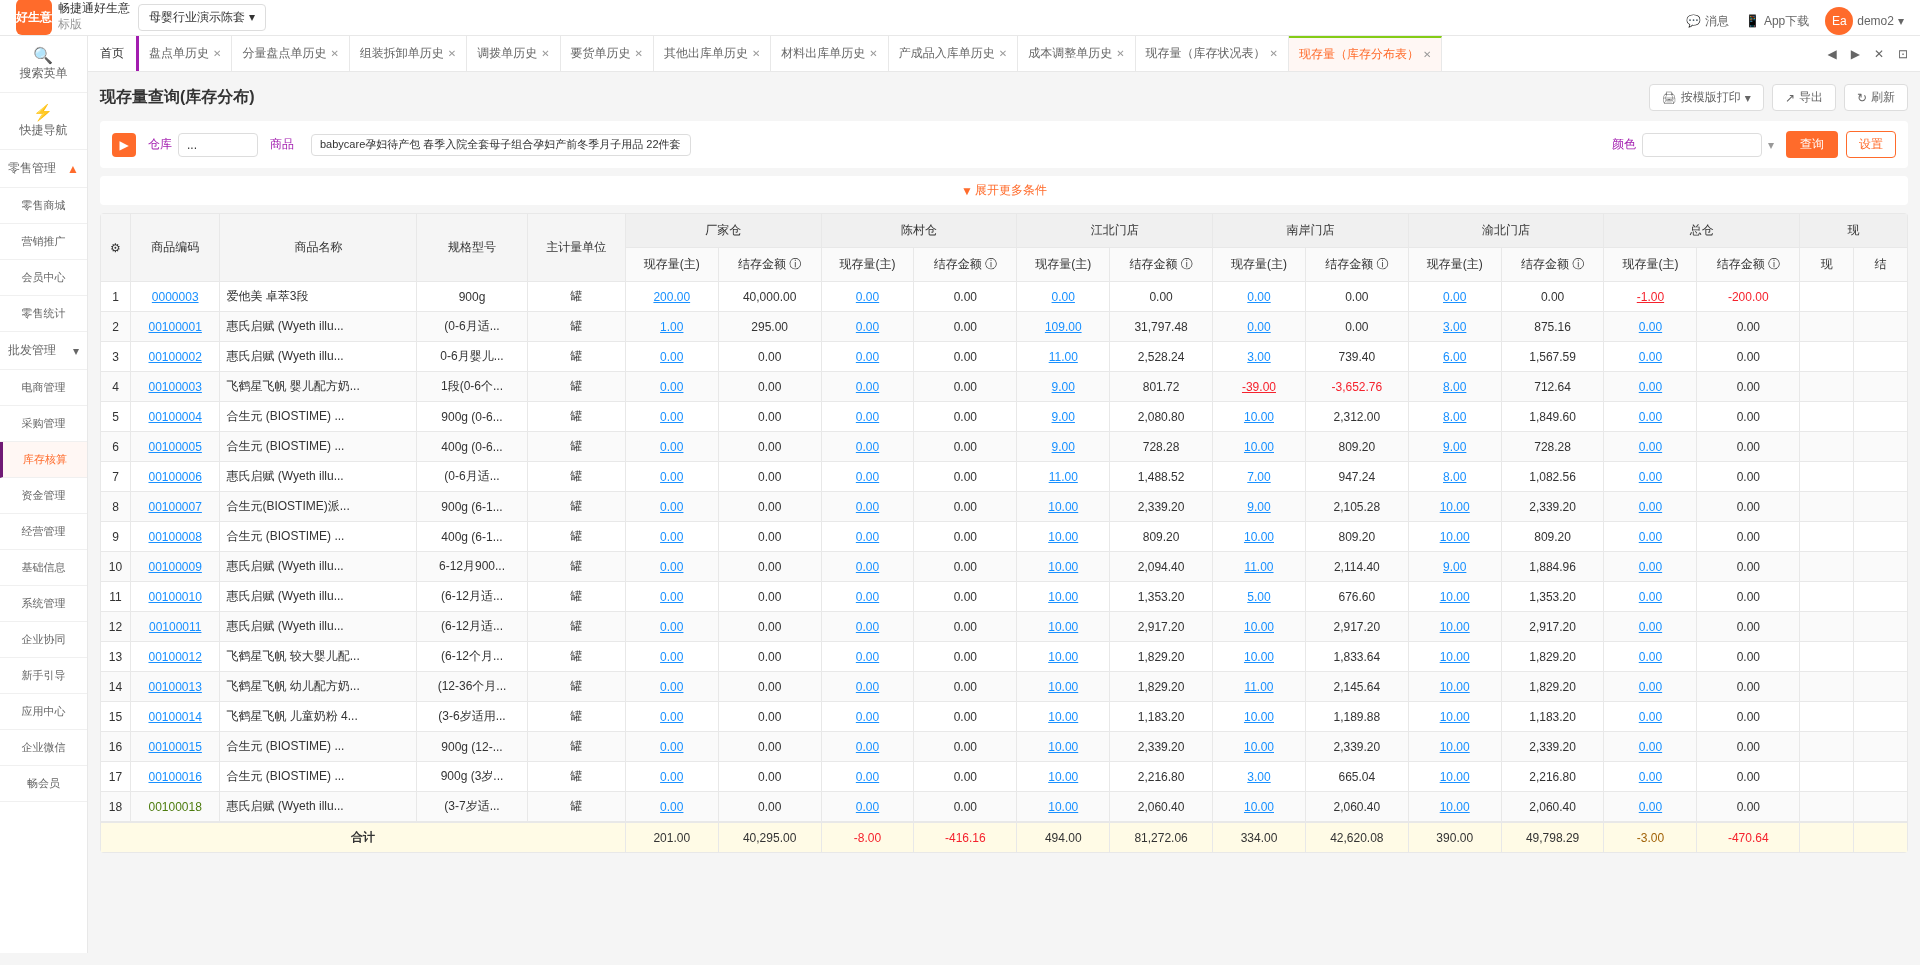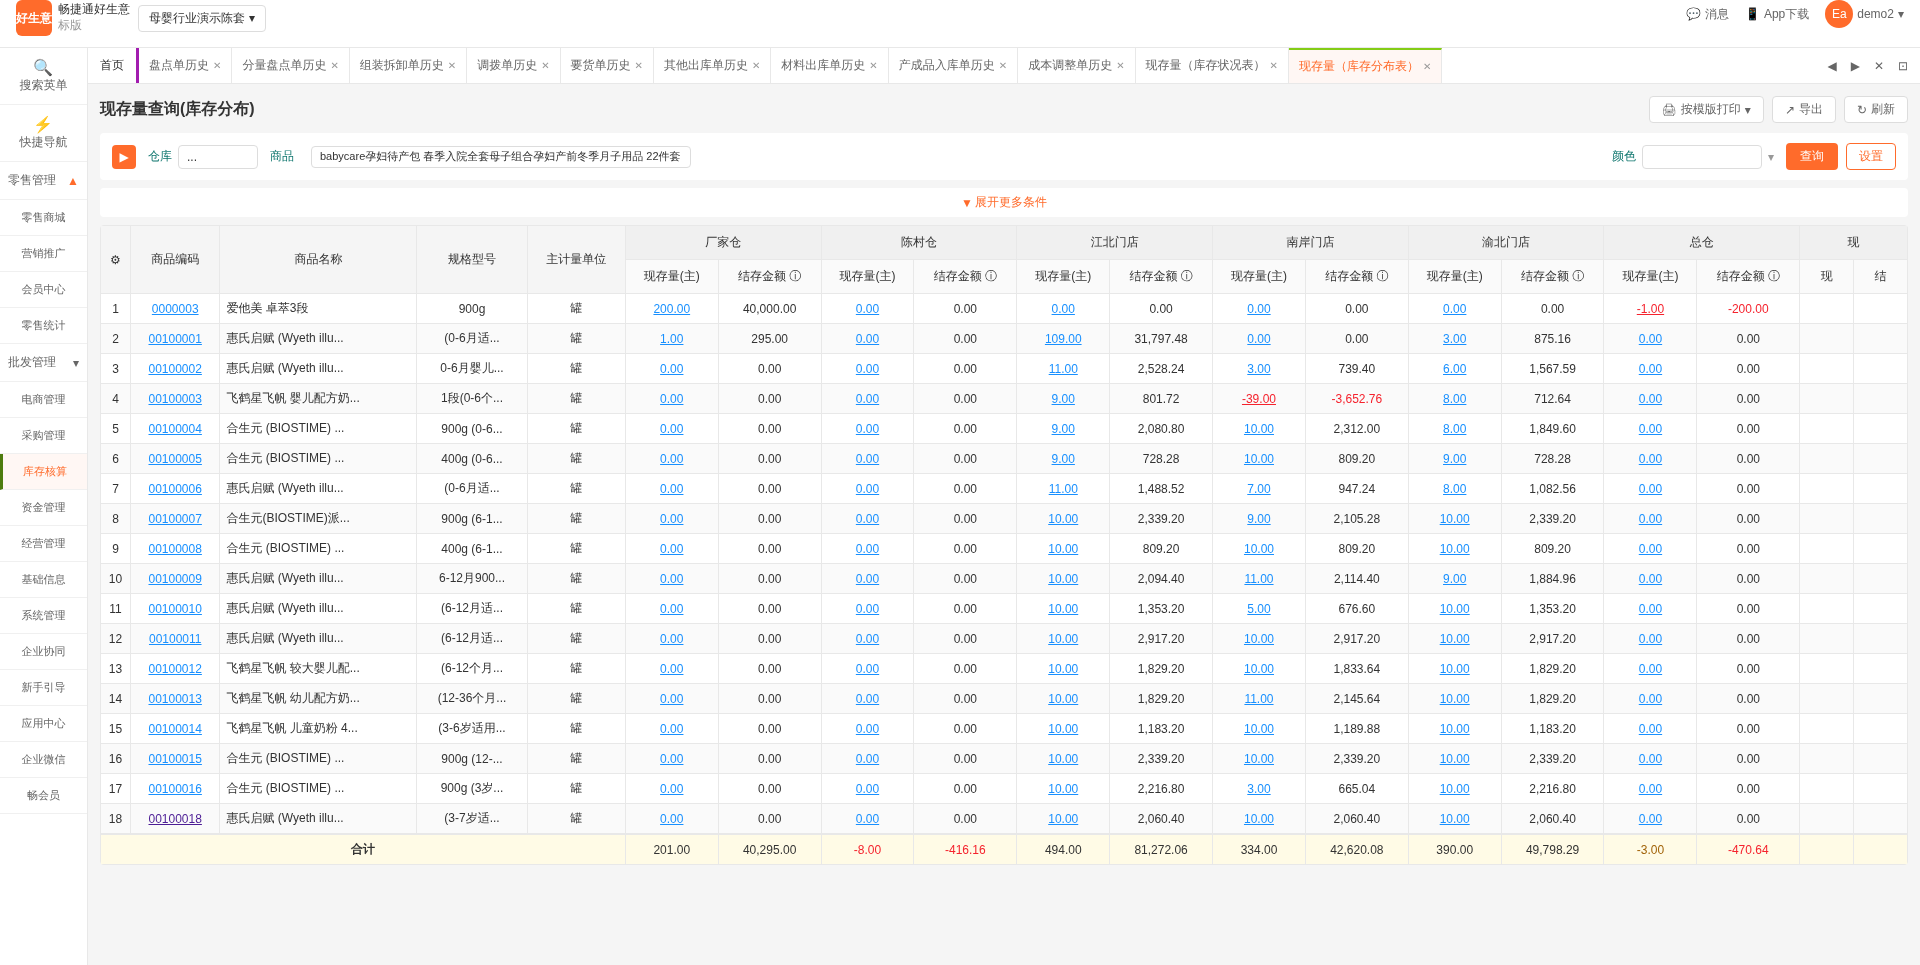--- a/index.html
+++ b/index.html
@@ -1,19 +1,19 @@
 <!DOCTYPE html>
 <html><head>
   <meta charset="utf-8">
   <style>
     * { box-sizing: border-box; margin: 0; padding: 0; font-family: 'Microsoft YaHei', Arial, sans-serif; font-size: 12px; }
     body { background: #f5f5f5; overflow: hidden; }
     
     
-    .top-bar { background: #fff; height: 48px; display: flex; align-items: flex-start; justify-content: space-between; padding: 0 16px; border-bottom: 1px solid #e8e8e8; }
+    .top-bar { background: #fff; height: 36px; display: flex; align-items: flex-end; justify-content: space-between; padding: 0 16px; border-bottom: 1px solid #e8e8e8; }
     .top-bar-left { display: flex; align-items: center; gap: 8px; }
     .logo-area { display: flex; align-items: center; gap: 6px; }
     .logo-icon { width: 36px; height: 36px; background: #ff6b2b; border-radius: 6px; display: flex; align-items: center; justify-content: center; color: white; font-size: 10px; font-weight: bold; }
     .logo-text { font-size: 11px; color: #333; line-height: 1.3; }
     .top-nav-selector { display: flex; align-items: center; gap: 4px; padding: 4px 10px; border: 1px solid #ddd; border-radius: 4px; cursor: pointer; color: #333; font-size: 12px; }
     .top-bar-right { display: flex; align-items: center; gap: 16px; color: #666; }
     .top-bar-right-item { display: flex; align-items: center; gap: 4px; cursor: pointer; }
     .avatar { width: 28px; height: 28px; border-radius: 50%; background: #ff6b2b; display: flex; align-items: center; justify-content: center; color: white; font-size: 11px; }
     
     
@@ -34,21 +34,21 @@
     .content { flex: 1; background: #f5f5f5; overflow-y: auto; padding: 12px; }
     .page-header { display: flex; align-items: center; justify-content: space-between; margin-bottom: 10px; }
     .page-title { font-size: 16px; font-weight: bold; color: #333; }
     .page-actions { display: flex; align-items: center; gap: 8px; }
     .btn { padding: 4px 12px; border-radius: 4px; cursor: pointer; font-size: 12px; display: flex; align-items: center; gap: 4px; border: 1px solid #ddd; background: #fff; color: #666; }
     .btn-primary { background: #ff6b2b; color: white; border: none; padding: 5px 14px; border-radius: 4px; }
     
     
     .filter-bar { background: #fff; border-radius: 4px; padding: 10px 12px; margin-bottom: 8px; display: flex; align-items: center; gap: 12px; }
     .filter-item { display: flex; align-items: center; gap: 6px; }
-    .filter-label { color: #0f766e; white-space: nowrap; }
+    .filter-label { color: #a21caf; white-space: nowrap; }
     .filter-input { border: 1px solid #ddd; border-radius: 4px; padding: 4px 8px; min-width: 80px; color: #333; }
     .expand-btn { color: #ff6b2b; cursor: pointer; display: flex; align-items: center; gap: 2px; }
     .orange-arrow { width: 24px; height: 24px; background: #ff6b2b; border-radius: 4px; color: white; display: flex; align-items: center; justify-content: center; cursor: pointer; flex-shrink: 0; }
     
     
     .table-container { background: #fff; border-radius: 4px; overflow: auto; }
     table { width: 100%; border-collapse: collapse; min-width: 1400px; }
     thead tr { background: #f5f5f5; }
     th { padding: 8px 6px; text-align: center; border: 1px solid #e8e8e8; color: #333; font-weight: 500; font-size: 12px; white-space: nowrap; }
     td { padding: 6px 6px; text-align: center; border: 1px solid #e8e8e8; color: #333; font-size: 12px; white-space: nowrap; }
@@ -122,21 +122,21 @@
     <div class="sidebar-item" style="padding:10px 4px;text-align:center;">零售商城</div>
     <div class="sidebar-item" style="padding:10px 4px;text-align:center;">营销推广</div>
     <div class="sidebar-item" style="padding:10px 4px;text-align:center;">会员中心</div>
     <div class="sidebar-item" style="padding:10px 4px;text-align:center;">零售统计</div>
     <div class="sidebar-item" style="padding:10px 8px; display:flex; align-items:center; justify-content:space-between;">
       <div>批发管理</div>
       <span>▾</span>
     </div>
     <div class="sidebar-item" style="padding:10px 4px;text-align:center;">电商管理</div>
     <div class="sidebar-item" style="padding:10px 4px;text-align:center;">采购管理</div>
-    <div class="sidebar-item active" style="padding:10px 4px;text-align:center;border-left:3px solid #4d7c0f;">库存核算</div>
+    <div class="sidebar-item active" style="padding:10px 4px;text-align:center;border-left:3px solid #701a75;">库存核算</div>
     <div class="sidebar-item" style="padding:10px 4px;text-align:center;">资金管理</div>
     <div class="sidebar-item" style="padding:10px 4px;text-align:center;">经营管理</div>
     <div class="sidebar-item" style="padding:10px 4px;text-align:center;">基础信息</div>
     <div class="sidebar-item" style="padding:10px 4px;text-align:center;">系统管理</div>
     <div class="sidebar-item" style="padding:10px 4px;text-align:center;">企业协同</div>
     <div class="sidebar-item" style="padding:10px 8px;text-align:center;">新手引导</div>
     <div class="sidebar-item" style="padding:10px 4px;text-align:center;">应用中心</div>
     <div class="sidebar-item" style="padding:10px 4px;text-align:center;">企业微信</div>
     <div class="sidebar-item" style="padding:10px 4px;text-align:center;">畅会员</div>
   </div>
@@ -635,21 +635,21 @@
     <td style="color:#333;">665.04</td>
     <td style="color:#1890ff;text-decoration:underline;cursor:pointer;">10.00</td>
     <td>2,216.80</td>
     <td style="color:#1890ff;text-decoration:underline;cursor:pointer;">0.00</td>
     <td style="color:#333;">0.00</td>
     <td></td>
     <td></td>
   </tr>
               <tr style="background: rgb(250, 250, 250);">
     <td>18</td>
-    <td style="color:#4c1d95;text-decoration:underline;cursor:pointer;">00100018</td>
+    <td style="color:#4d7c0f;cursor:pointer;">00100018</td>
     <td style="text-align:left;max-width:160px;overflow:hidden;text-overflow:ellipsis;">惠氏启赋 (Wyeth illu...</td>
     <td>(3-7岁适...</td>
     <td>罐</td>
     <td style="color:#1890ff;text-decoration:underline;cursor:pointer;">0.00</td>
     <td>0.00</td>
     <td style="color:#1890ff;text-decoration:underline;cursor:pointer;">0.00</td>
     <td>0.00</td>
     <td style="color:#1890ff;text-decoration:underline;cursor:pointer;">10.00</td>
     <td>2,060.40</td>
     <td style="color:#1890ff;text-decoration:underline;cursor:pointer;">10.00</td>

